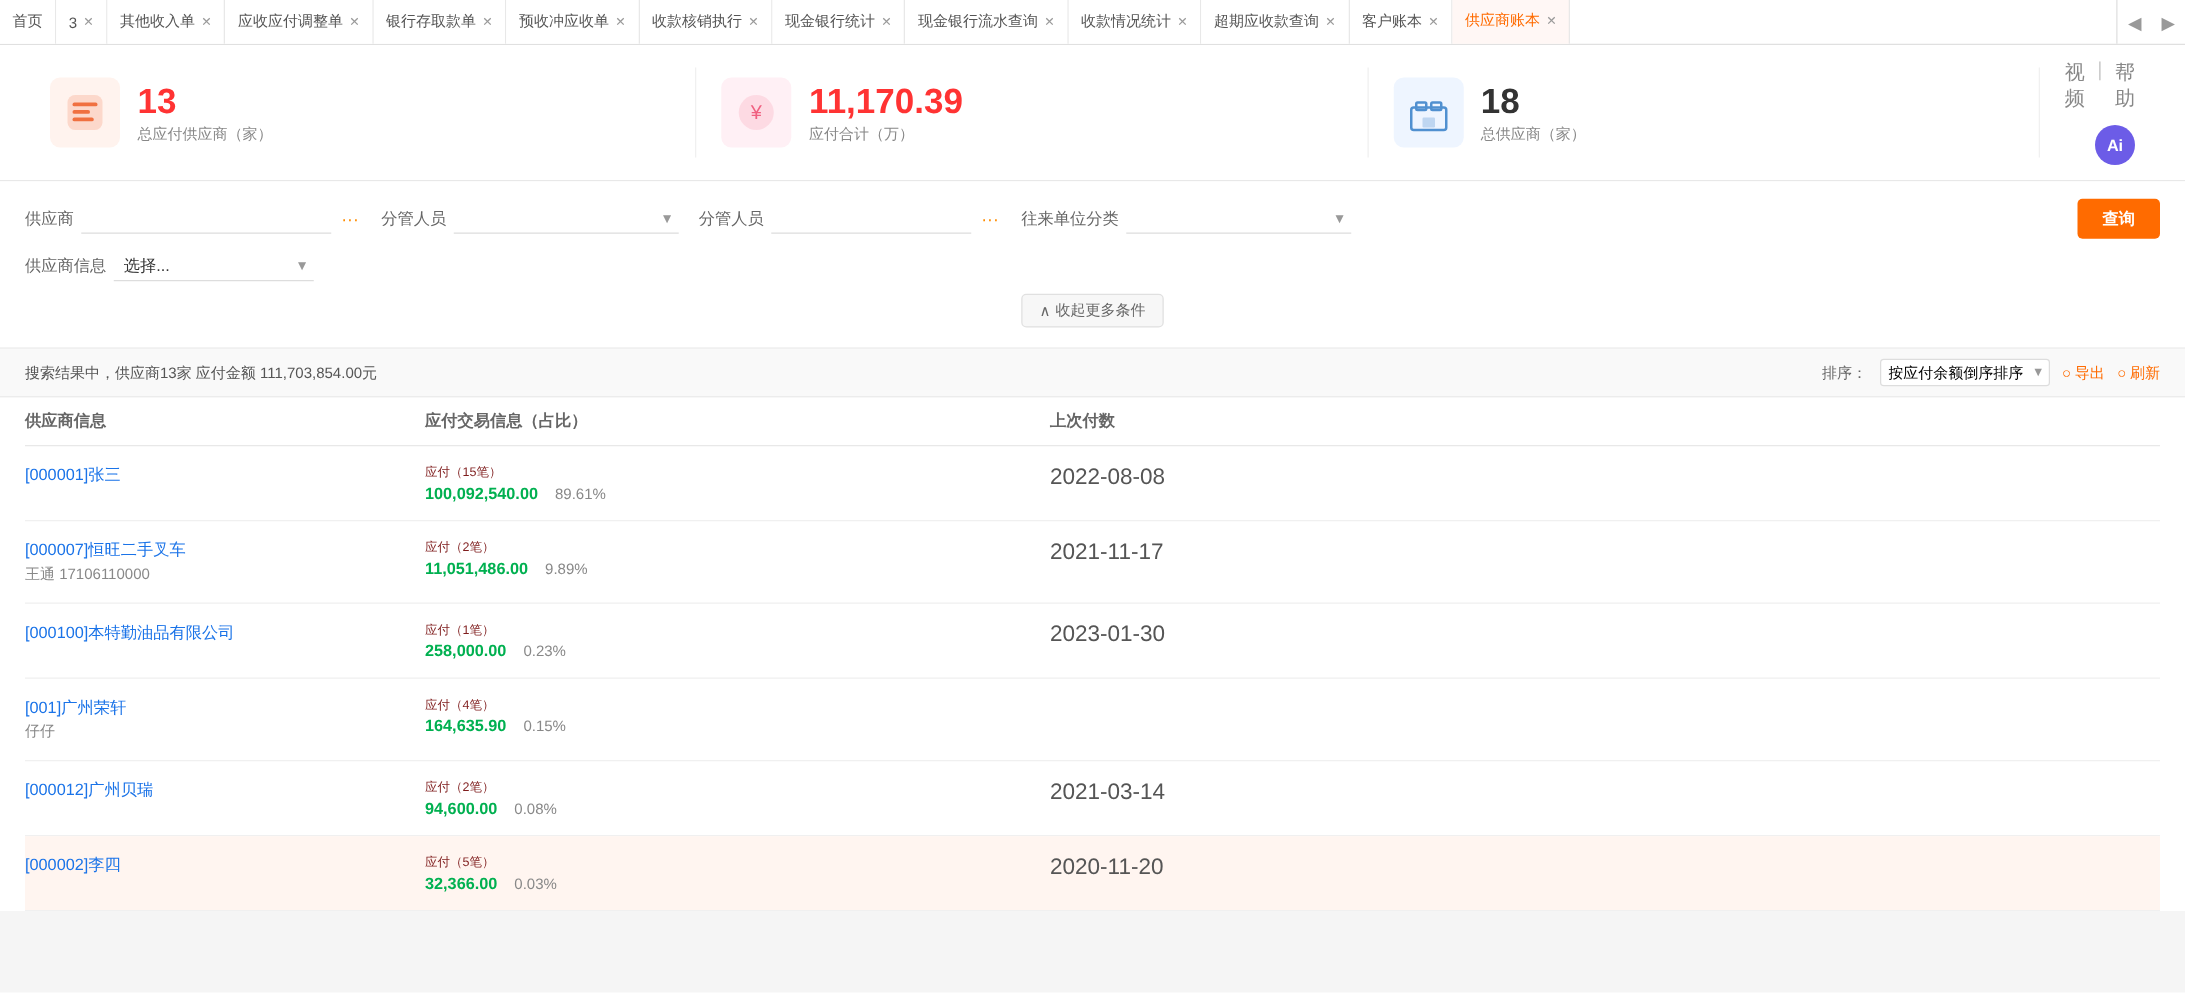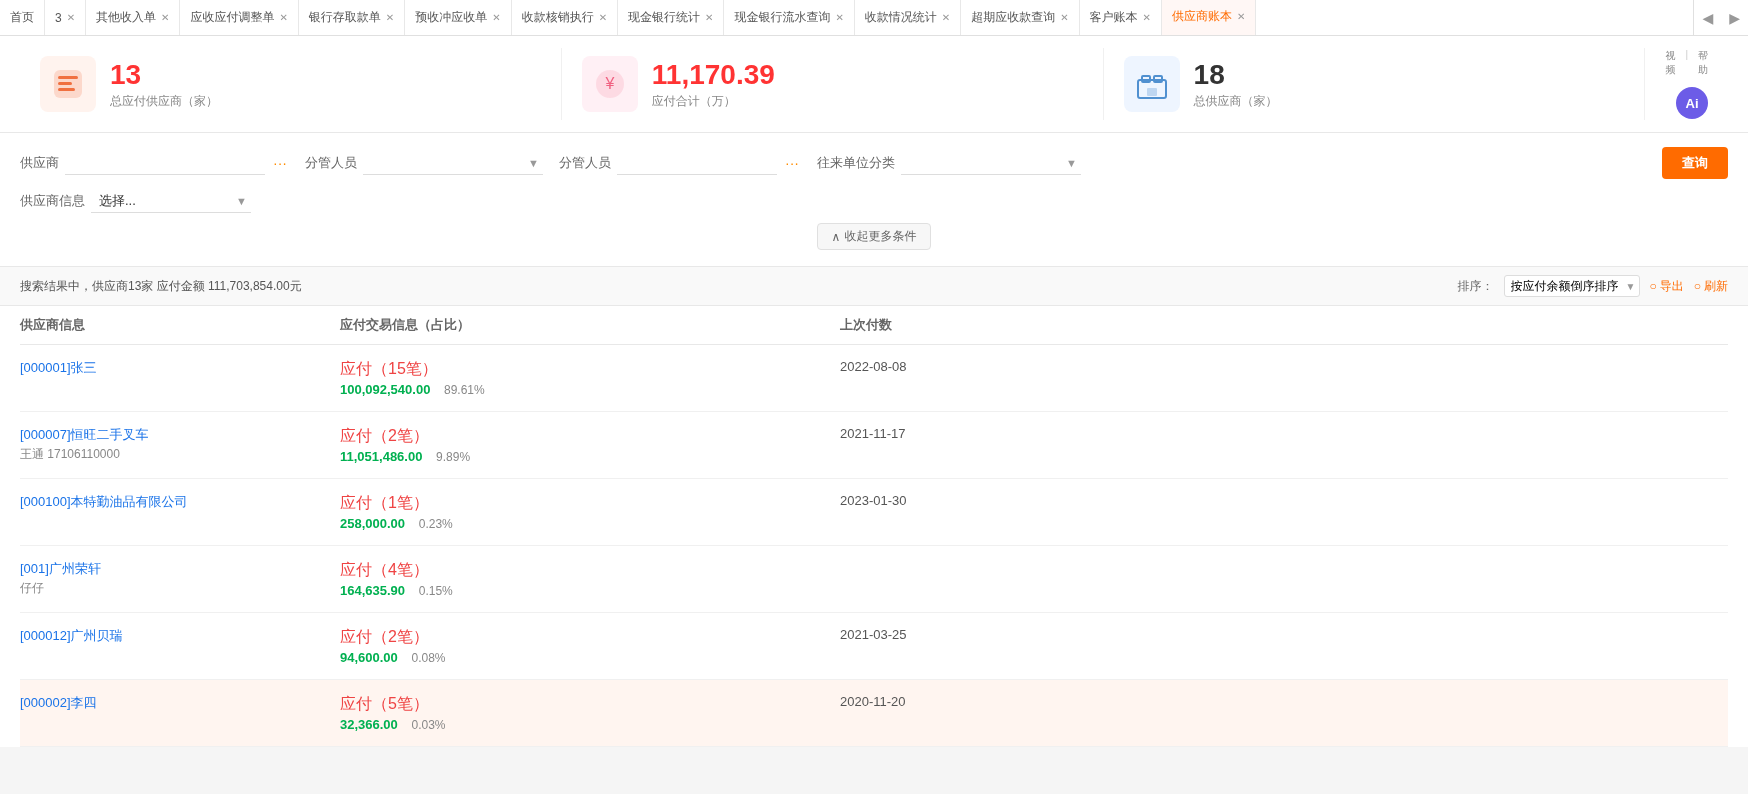--- a/index.html
+++ b/index.html
@@ -61,21 +61,21 @@
       font-size: 28px;
       flex-shrink: 0;
     }
     .stat-icon.orange { background: #fff3ee; color: #f07040; }
     .stat-icon.pink { background: #fff0f5; color: #f06080; }
     .stat-icon.blue { background: #eef5ff; color: #5090d0; }
     .stat-info { display: flex; flex-direction: column; }
     .stat-value { font-size: 28px; font-weight: bold; color: #ff3333; }
     .stat-label { font-size: 12px; color: #888; margin-top: 2px; }
     .stat-block-right { flex: 0; display: flex; flex-direction: column; align-items: flex-end; justify-content: flex-end; padding: 0 20px; gap: 6px; }
-    .help-links { display: flex; gap: 10px; font-size: 10px; color: #888; }
+    .help-links { display: flex; gap: 10px; font-size: 16px; color: #888; }
     .help-links span { cursor: pointer; }
     .divider-v { color: #ccc; }
 
     
     .filter-area {
       background: #fff;
       padding: 14px 20px 8px;
       border-bottom: 1px solid #e8e8e8;
     }
     .filter-row {
@@ -223,25 +223,25 @@
     .table-row.highlighted { background: #fff5f0; }
     .supplier-name {
       color: #1a73e8;
       cursor: pointer;
       text-decoration: none;
       font-size: 13px;
     }
     .supplier-sub { color: #888; font-size: 12px; margin-top: 2px; }
 
     .transaction-info { display: flex; flex-direction: column; gap: 2px; }
-    .trans-label { color: #ef4444; font-size: 16px; }
+    .trans-label { color: #7f1d1d; font-size: 10px; }
     .trans-amount { color: #00b050; font-size: 13px; font-weight: bold; cursor: pointer; text-decoration: none; }
     .trans-pct { color: #888; font-size: 12px; margin-left: 10px; }
 
-    .last-pay { color: #555; font-size: 13px; }
+    .last-pay { color: #555; font-size: 18px; }
 
     
     .table-scroll { max-height: 500px; overflow-y: auto; }
     .table-scroll::-webkit-scrollbar { width: 6px; }
     .table-scroll::-webkit-scrollbar-thumb { background: #ddd; border-radius: 3px; }
   </style>
 </head>
 <body>
 
 <div class="top-nav">
@@ -516,21 +516,21 @@
     <div class="col-transaction">
       <div class="transaction-info">
         <span class="trans-label">应付（2笔）</span>
         <div>
           <a class="trans-amount" href="#">94,600.00</a>
           <span class="trans-pct">0.08%</span>
         </div>
       </div>
     </div>
     <div class="col-lastpay">
-      <span class="last-pay">2021-03-25</span>
+      <span class="last-pay">2021-03-14</span>
     </div>
   </div>
       <div class="table-row highlighted">
     <div class="col-supplier">
       <a class="supplier-name" href="#">[000002]李四</a>
       
     </div>
     <div class="col-transaction">
       <div class="transaction-info">
         <span class="trans-label">应付（5笔）</span>

